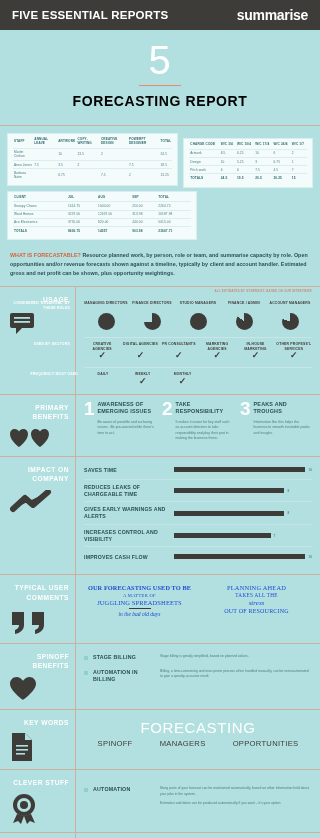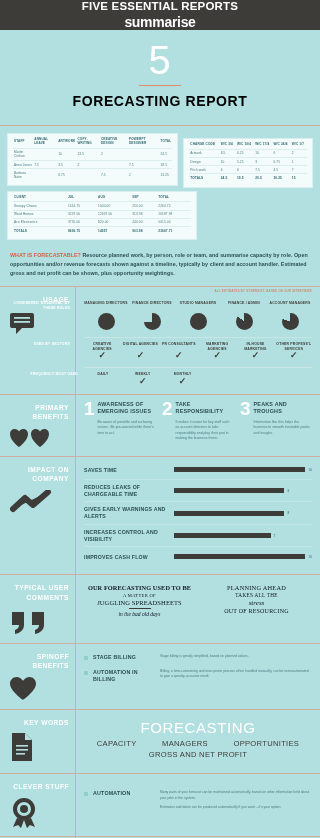--- a/index.html
+++ b/index.html
@@ -9,21 +9,20 @@
     background: #a9dcdc;
     overflow: hidden;
   }
   .page { width: 320px; height: 838px; position: relative; background: #b2dfdf; }
 
   
   .topbar {
     height: 30px; background: #3d3c38;
     display: flex; align-items: center; justify-content: space-between;
     padding: 0 12px;
-    flex-direction: column;
   }
   .topbar-left { display: flex; align-items: baseline; gap: 6px; }
   .topbar-title { color: #fff; font-size: 11.5px; font-weight: bold; letter-spacing: .2px; }
   .topbar-sub { color: #c9c8c4; font-size: 8px; letter-spacing: .1px; }
   .brand { color: #fff; font-size: 14px; font-weight: bold; letter-spacing: -.3px; }
 
   
   .hero { background: #b2dfdf; text-align: center; padding: 10px 0 8px; }
   .hero-num { font-size: 40px; color: #ffffff; font-weight: 300; line-height: 1; letter-spacing: 1px; }
   .hero-rule { width: 42px; height: 1px; background: #e58a6a; margin: 5px auto 7px; }
@@ -116,21 +115,21 @@
   .ibar-label {
     flex: 0 0 86px; font-size: 5.2px; color: #2b4f55;
     font-weight: bold; line-height: 1.3; letter-spacing: .2px;
   }
   .ibar-track { flex: 1 1 auto; display: flex; align-items: center; gap: 3px; }
   .ibar-fill { height: 5px; background: #3d3c38; }
   .ibar-val { font-size: 3.2px; color: #5b8d93; font-weight: bold; }
 
   
   .quotes { display: flex; gap: 6px; text-align: center; padding-top: 3px; }
-  .quote { flex: 1 1 0; color: #0f172a; }
+  .quote { flex: 1 1 0; color: #1d4ed8; }
   .q1 { font-size: 6.3px; font-weight: bold; letter-spacing: .1px; font-family: "Liberation Serif", serif; }
   .q2 { font-size: 4.6px; letter-spacing: .3px; margin-top: 2px; font-family: "Liberation Serif", serif; }
   .q3 { font-size: 6.5px; letter-spacing: .1px; margin-top: 1px; font-family: "Liberation Serif", serif; }
   .qrule { width: 22px; height: 1px; background: #3d3c38; margin: 2px auto; }
   .q4 { font-size: 5.5px; font-style: italic; font-family: "Liberation Serif", serif; }
   .qa1 { font-size: 6.4px; letter-spacing: .2px; font-family: "Liberation Serif", serif; }
   .qa2 { font-size: 5.2px; letter-spacing: .3px; margin-top: 1px; font-family: "Liberation Serif", serif; }
   .qa3 { font-size: 7px; font-style: italic; margin: 1px 0; font-family: "Liberation Serif", serif; }
   .qa4 { font-size: 6px; letter-spacing: .2px; font-family: "Liberation Serif", serif; }
 
@@ -558,26 +557,23 @@
             <rect x="6" y="12" width="12" height="1.6" fill="#b2dfdf"></rect>
             <rect x="6" y="16" width="12" height="1.6" fill="#b2dfdf"></rect>
             <rect x="6" y="20" width="9" height="1.6" fill="#b2dfdf"></rect>
           </svg>
       </div>
     </div>
     <div class="row-body">
       <div class="kw">
         <div class="kw-big">FORECASTING</div>
         <div class="kw-line">
-          <span class="kw-m">CAPACITY</span>
+          <span class="kw-m">SPINOFF</span>
           <span class="kw-m">MANAGERS</span>
           <span class="kw-m">OPPORTUNITIES</span>
-        </div>
-        <div class="kw-line kw-line2" style="justify-content:center">
-          <span class="kw-m">GROSS AND NET PROFIT</span>
         </div>
       </div>
     </div>
   </div>
 
   <div class="row">
     <div class="row-label">
       <div class="cap">CLEVER STUFF</div>
       <div class="glyph">
         <svg width="28" height="30" viewBox="0 0 28 30">

